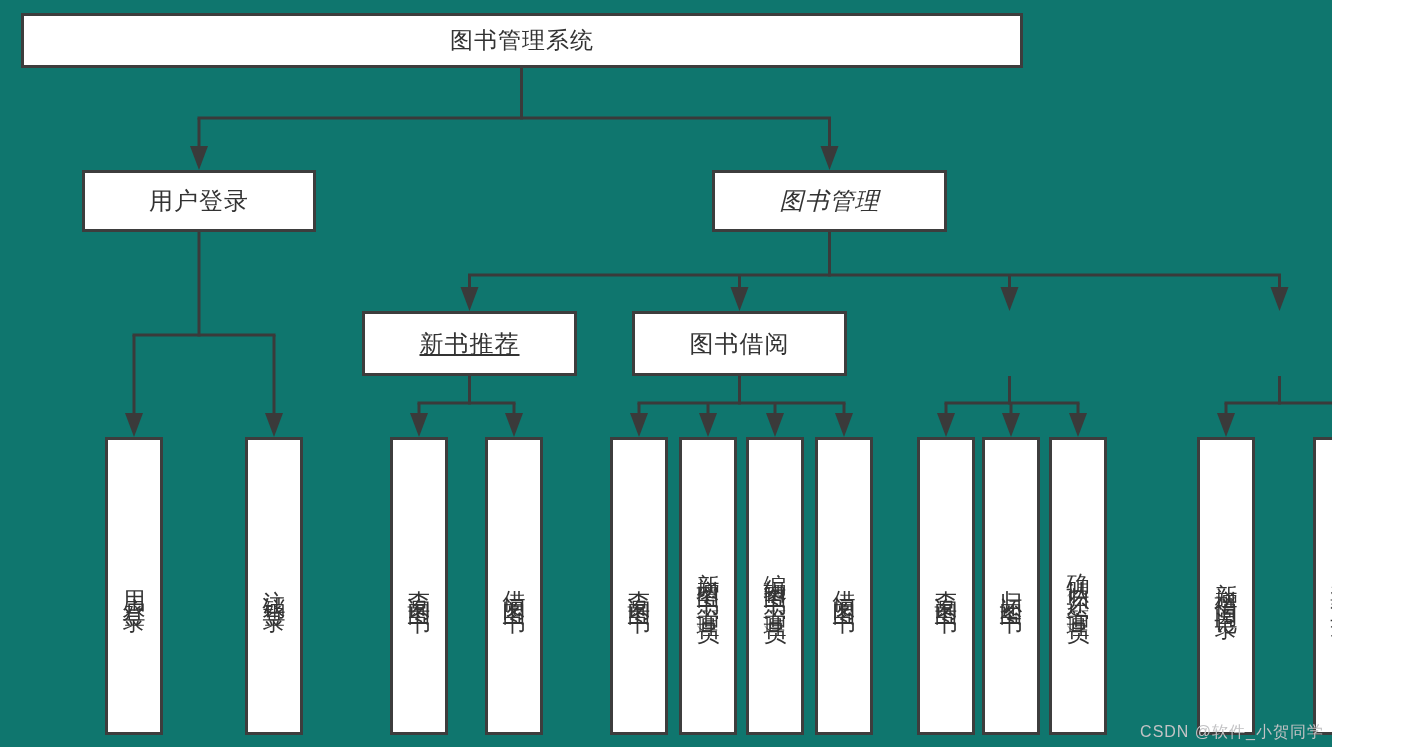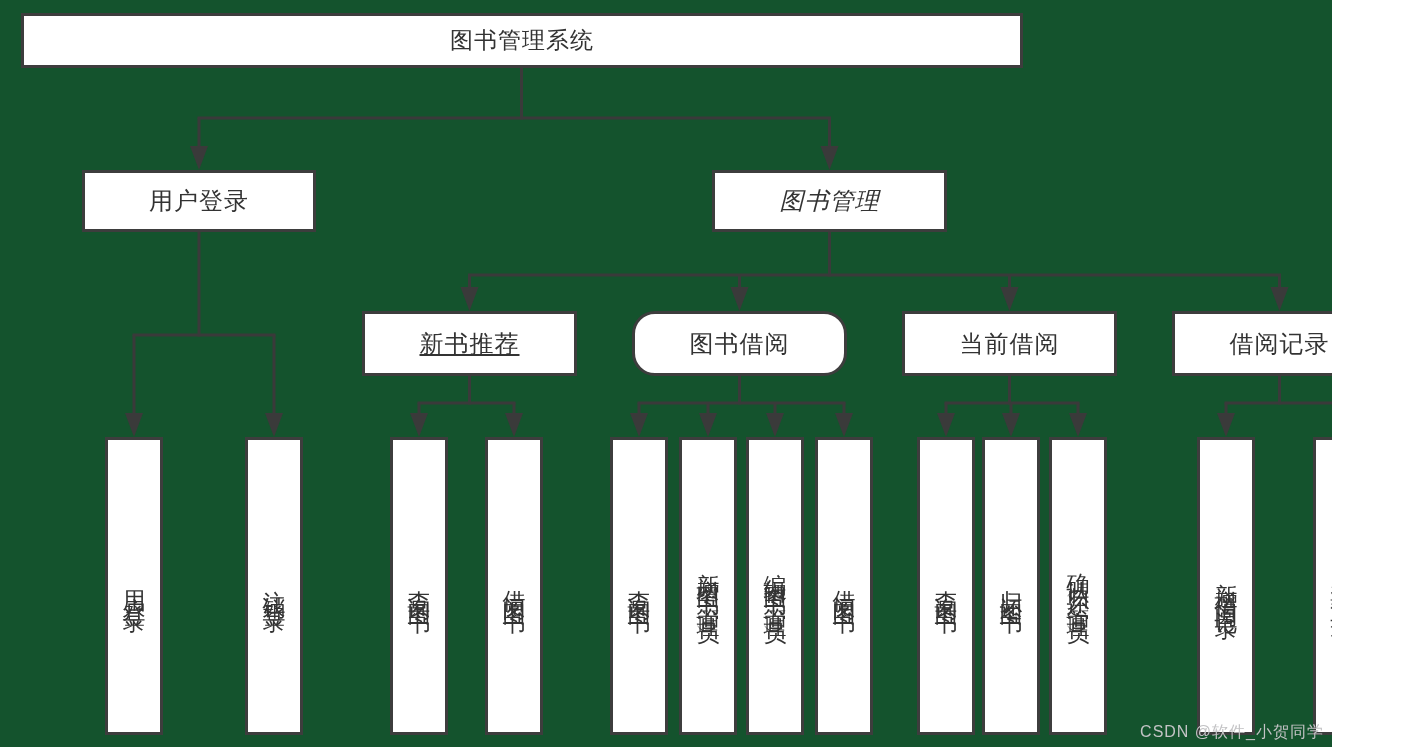--- a/index.html
+++ b/index.html
@@ -1,20 +1,20 @@
 <!DOCTYPE html>
 <html><head>
 <meta charset="utf-8">
 <style>
   html, body { margin: 0; padding: 0; background: #ffffff; }
   #canvas {
     position: relative;
     width: 1332px;
     height: 747px;
-    background: #14532d;
+    background: #0f766e;
     overflow: hidden;
     font-family: "Liberation Sans", "DejaVu Sans", sans-serif;
   }
   #connectors {
     position: absolute;
     left: 0; top: 0;
     width: 1405px; height: 747px;
   }
   .node {
     position: absolute;
@@ -128,28 +128,22 @@
   <div class="node h-node" style="left:82px; top:170px; width:234px; height:62px;">
     <span>用户登录</span>
   </div>
   <div class="node h-node" style="left:712px; top:170px; width:235px; height:62px;font-style:italic;">
     <span>图书管理</span>
   </div>
 
   <div class="node h-node" style="left:362px; top:311px; width:215px; height:65px;text-decoration:underline;">
     <span>新书推荐</span>
   </div>
-  <div class="node h-node" style="left:632px; top:311px; width:215px; height:65px;border-radius:23px;">
+  <div class="node h-node" style="left:632px; top:311px; width:215px; height:65px;">
     <span>图书借阅</span>
-  </div>
-  <div class="node h-node" style="left:902px; top:311px; width:215px; height:65px;">
-    <span>当前借阅</span>
-  </div>
-  <div class="node h-node" style="left:1172px; top:311px; width:215px; height:65px;">
-    <span>借阅记录</span>
   </div>
 
   <div class="node leaf" style="left:105px;">
     <span>用户登录</span>
   </div>
   <div class="node leaf" style="left:245px;">
     <span>注销登录</span>
   </div>
 
   <div class="node leaf" style="left:390px;">

